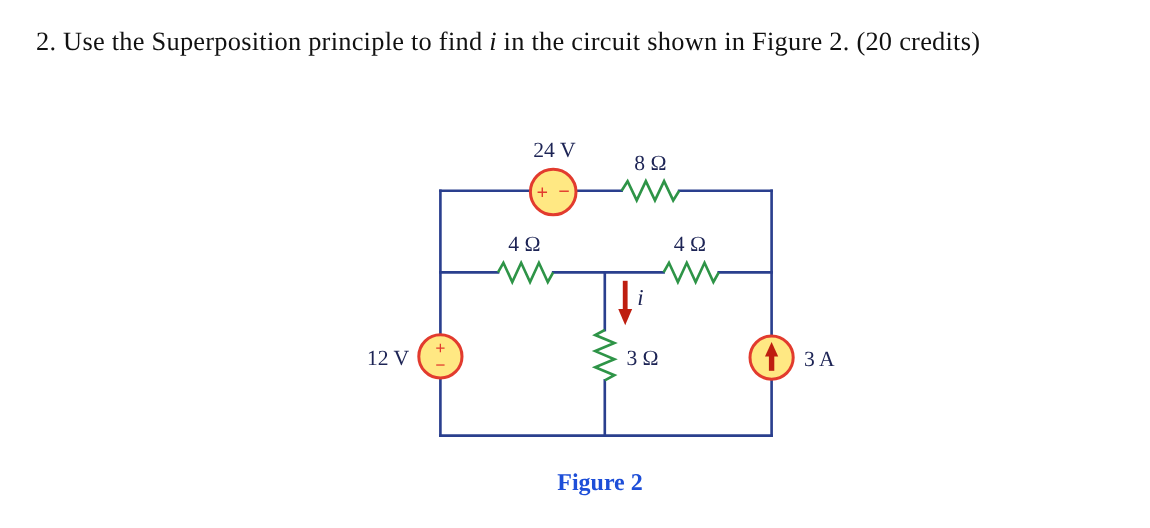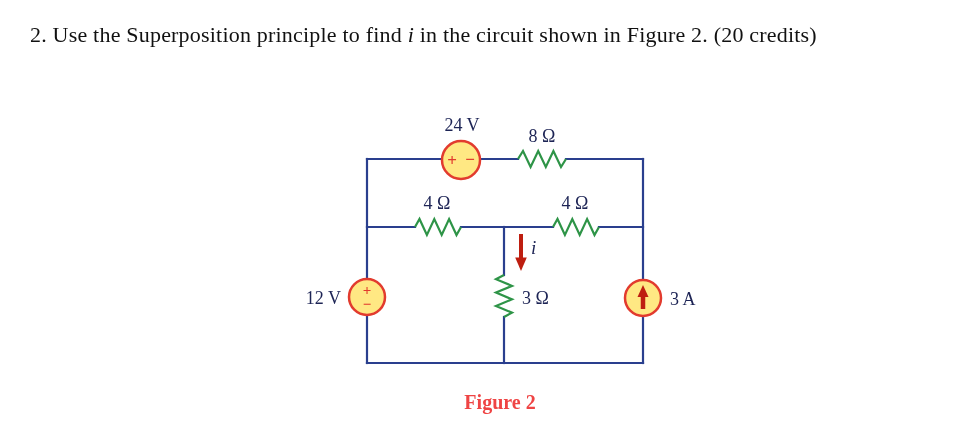--- a/index.html
+++ b/index.html
@@ -7,21 +7,21 @@
     position:relative; width:958px; height:440px; background:#ffffff;
     font-family:"Liberation Serif", serif; overflow:hidden;
   }
   .problem {
     position:absolute; left:30px; top:22px; margin:0;
     font-size:22px; color:#111111; letter-spacing:0.2px; white-space:nowrap;
   }
   .problem .var { font-style:italic; }
   .caption {
     position:absolute; left:500px; top:391px; transform:translateX(-50%);
-    font-size:20px; font-weight:bold; color:#ef4444; white-space:nowrap;
+    font-size:20px; font-weight:bold; color:#1d4ed8; white-space:nowrap;
   }
   svg.circuit { position:absolute; left:0; top:0; }
   .lbl  { font-family:"Liberation Serif", serif; font-size:18px; }
   .ivar { font-family:"Liberation Serif", serif; font-size:19px; font-style:italic; }
   .sym-h { font-family:"Liberation Serif", serif; font-size:17px; font-weight:bold; }
   .sym-v { font-family:"Liberation Serif", serif; font-size:15px; font-weight:bold; }
 </style>
 </head>
 <body>
 

